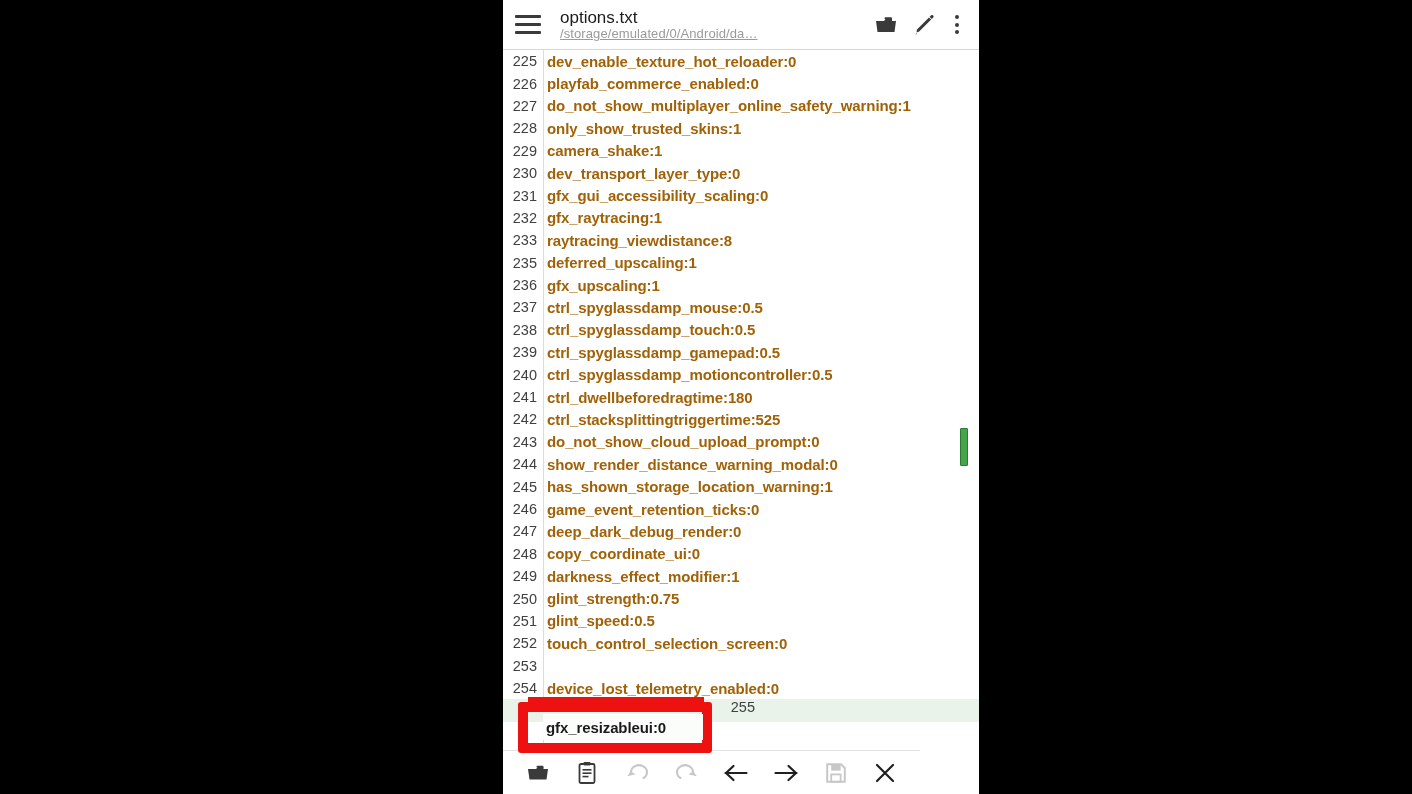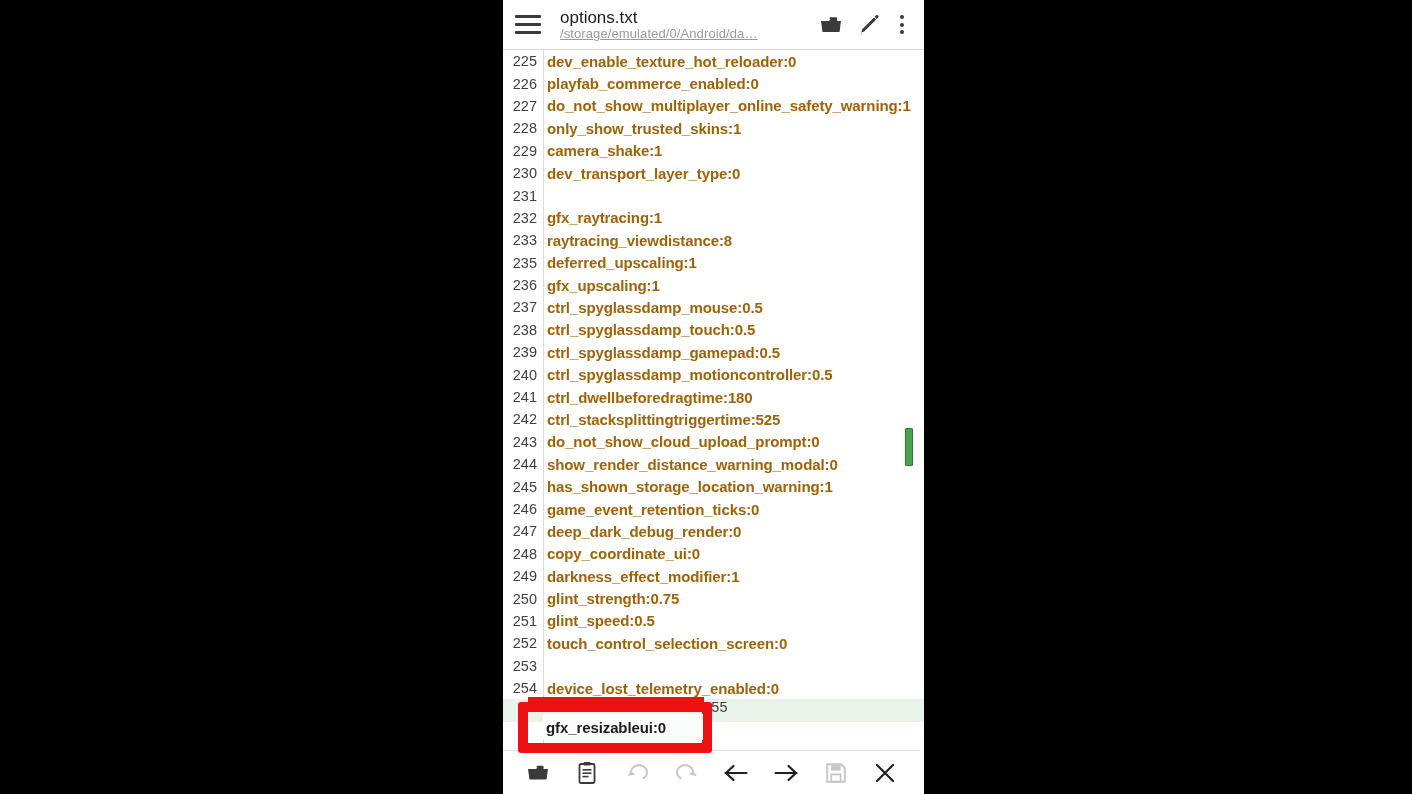--- a/index.html
+++ b/index.html
@@ -17,21 +17,21 @@
     width: 1412px;
     height: 794px;
     background: #000000;
   }
 
   
   #app-frame {
     position: absolute;
     left: 503px;
     top: 0px;
-    width: 421px;
+    width: 476px;
     height: 794px;
     background: #ffffff;
     overflow: hidden;
   }
 
   
   #appbar {
     position: relative;
     height: 50px;
     background: #ffffff;
@@ -309,20 +309,21 @@
           <div class="code-row">
             <div class="lineno">229</div>
             <div class="linetext">camera_shake:1</div>
           </div>
           <div class="code-row">
             <div class="lineno">230</div>
             <div class="linetext">dev_transport_layer_type:0</div>
           </div>
           <div class="code-row">
             <div class="lineno">231</div>
+            <div class="linetext">gfx_gui_accessibility_scaling:0</div>
           </div>
           <div class="code-row">
             <div class="lineno">232</div>
             <div class="linetext">gfx_raytracing:1</div>
           </div>
           <div class="code-row">
             <div class="lineno">233</div>
             <div class="linetext">raytracing_viewdistance:8</div>
           </div>
           <div class="code-row">

